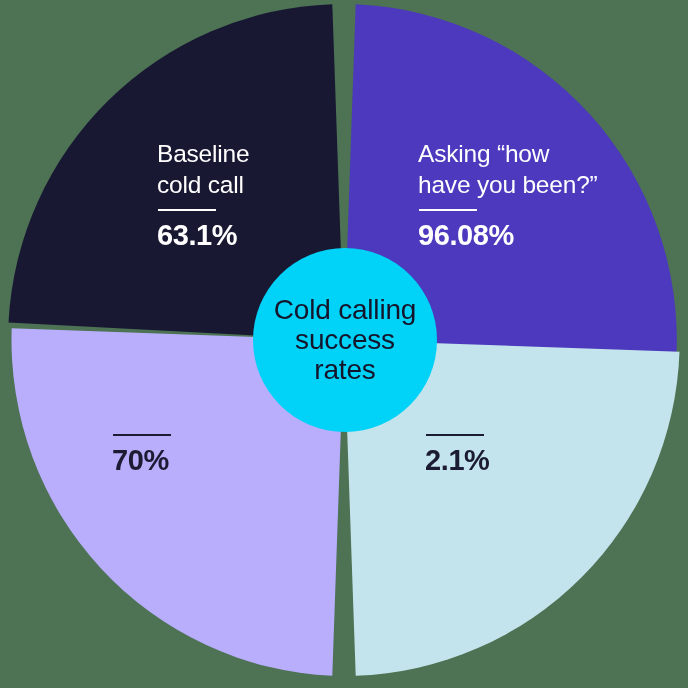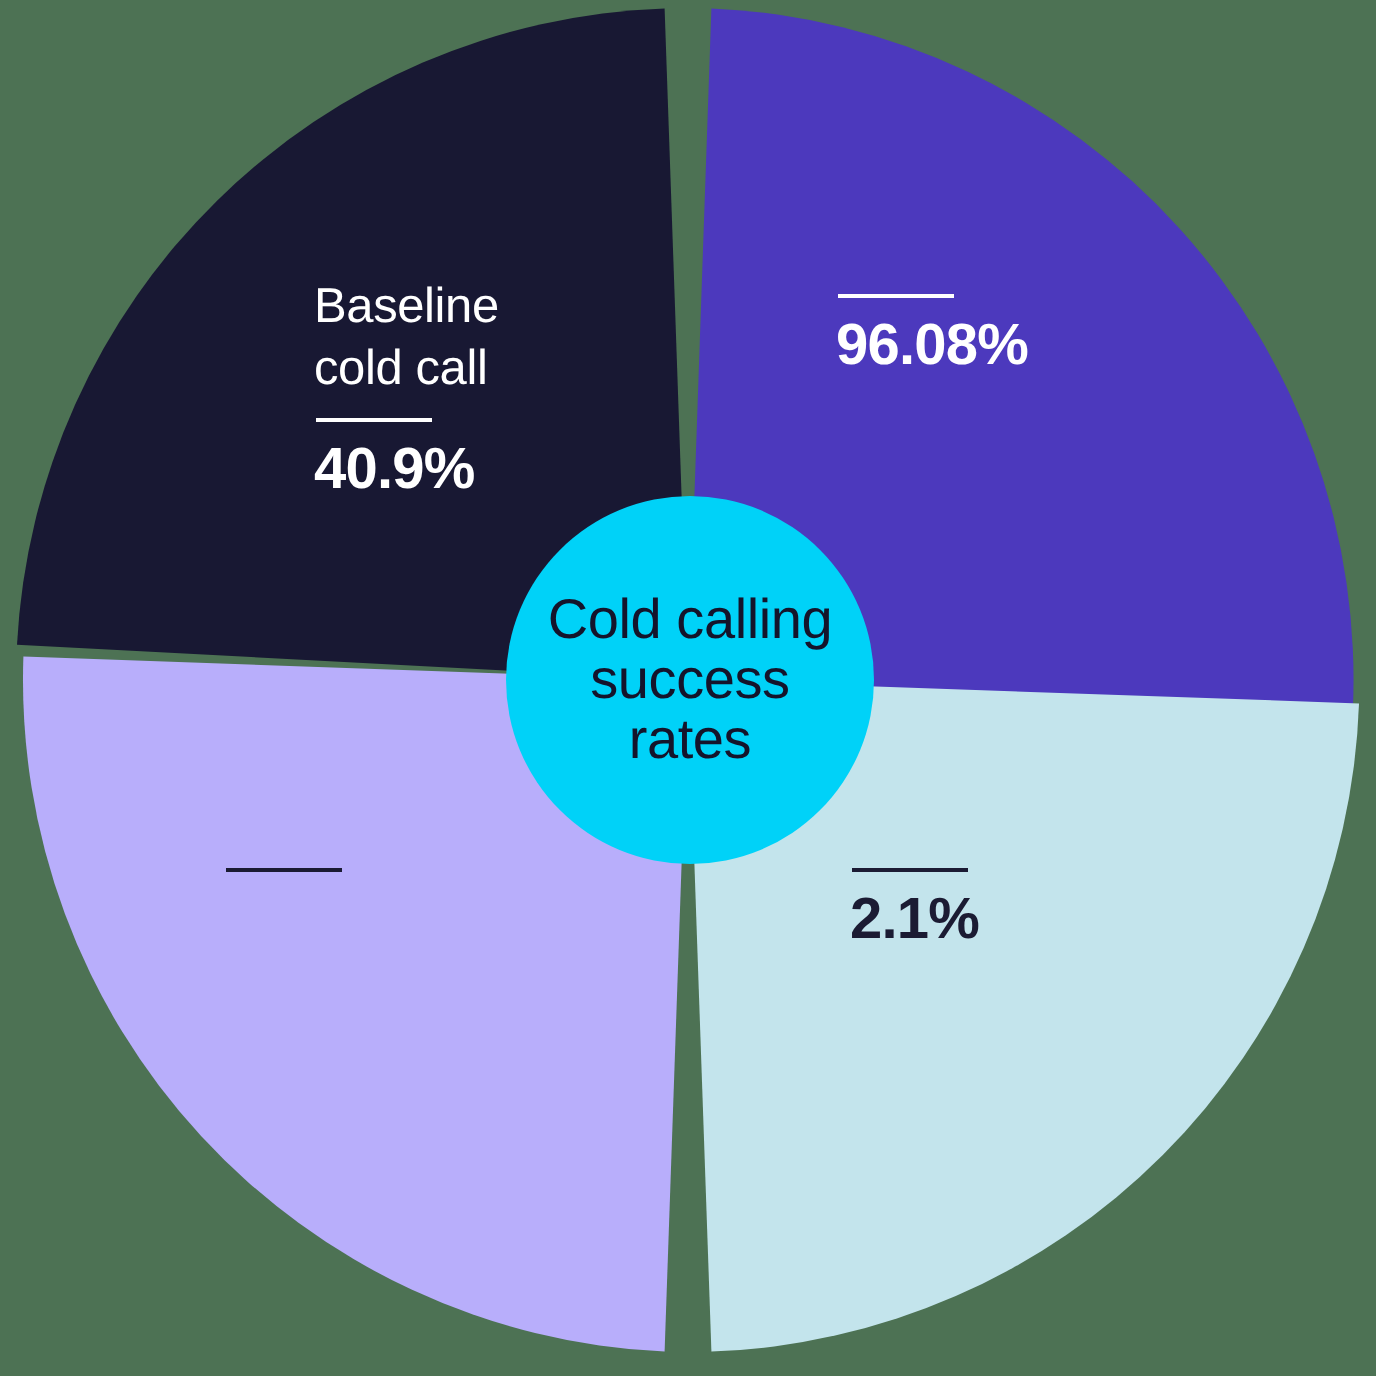--- a/index.html
+++ b/index.html
@@ -122,30 +122,33 @@
 
     <path d="M 344 340 L 679.5 351.7 A 336 336 0 0 1 355.7 675.8 Z" fill="#c3e4ec"></path>
 
     <path d="M 344 340 L 332.3 675.8 A 336 336 0 0 1 11.7 328.3 Z" fill="#b8aefb"></path>
   </svg>
 
   <div class="seg-label light-text" id="label-baseline">
     <p class="seg-title" style="color: rgb(255, 255, 255);">Baseline
 cold call</p>
     <div class="seg-rule" style="background: rgb(255, 255, 255);"></div>
-    <p class="seg-value" style="color: rgb(255, 255, 255);">40.9%</p>
+    <p class="seg-value" style="color: rgb(255, 255, 255);">63.1%</p>
   </div>
 
   <div class="seg-label light-text" id="label-asking">
+    <p class="seg-title" style="color: rgb(255, 255, 255);">Asking “how
+have you been?”</p>
     <div class="seg-rule" style="background: rgb(255, 255, 255);"></div>
     <p class="seg-value" style="color: rgb(255, 255, 255);">96.08%</p>
   </div>
 
   <div class="seg-label dark-text" id="label-mentioning">
     <div class="seg-rule" style="background: rgb(27, 27, 51);"></div>
+    <p class="seg-value" style="color: rgb(27, 27, 51);">70%</p>
   </div>
 
   <div class="seg-label dark-text" id="label-opening">
     <div class="seg-rule" style="background: rgb(27, 27, 51);"></div>
     <p class="seg-value" style="color: rgb(27, 27, 51);">2.1%</p>
   </div>
 
   <div id="center-bubble" style="background: rgb(0, 210, 248);">
     <span id="center-bubble-text" style="color: rgb(20, 20, 43);">Cold calling
 success

